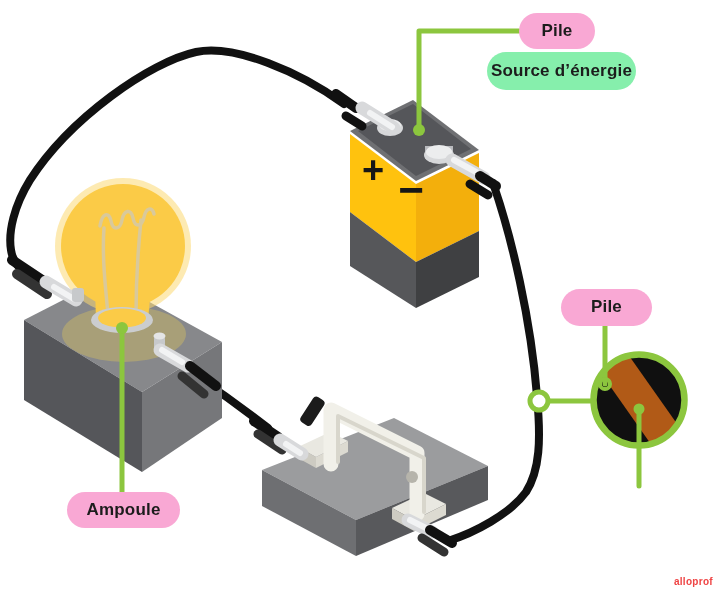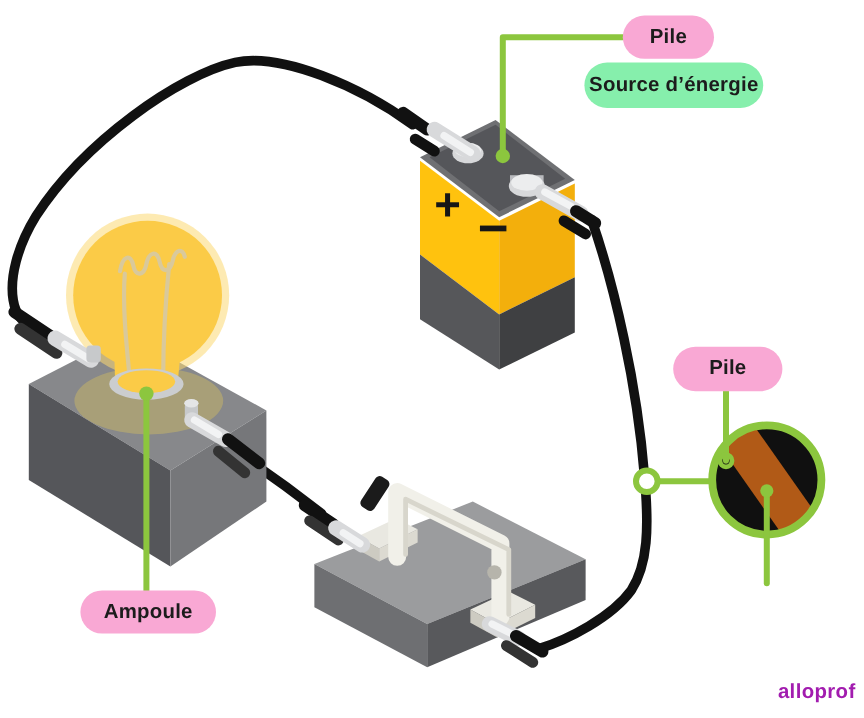--- a/index.html
+++ b/index.html
@@ -12,21 +12,21 @@
     position:absolute;display:flex;align-items:center;justify-content:center;
     box-sizing:border-box;text-align:center;
     font-weight:700;font-size:17px;line-height:1.2;color:#1c1c1c;
     letter-spacing:.2px;white-space:nowrap;border-radius:999px;
   }
   .pill--green{background:#f9a8d4;}
   .pill--light{background:#86efac;border-radius:20px;}
   .pill--multi{white-space:normal;border-radius:22px;font-size:16px;line-height:1.3;padding:4px 10px;}
   .watermark{
     position:absolute;right:7px;bottom:11px;
-    font-weight:700;font-size:17px;color:#a21caf;letter-spacing:.3px;
+    font-weight:700;font-size:10px;color:#ef4444;letter-spacing:.3px;
   }
 </style>
 </head>
 <body>
 
 <div class="canvas">
 
   <svg class="scene" viewBox="0 0 720 598">
     <defs>
       <clipPath id="lensClip">

